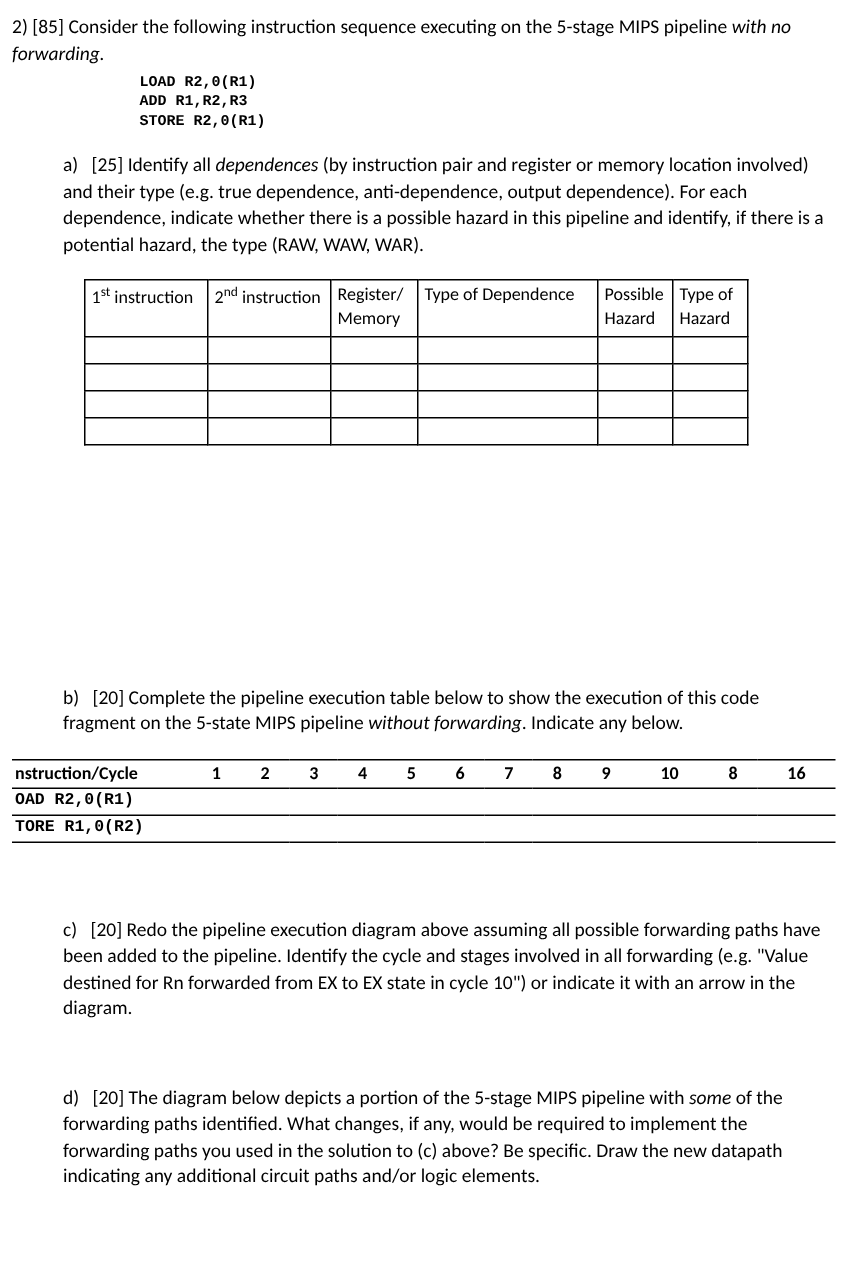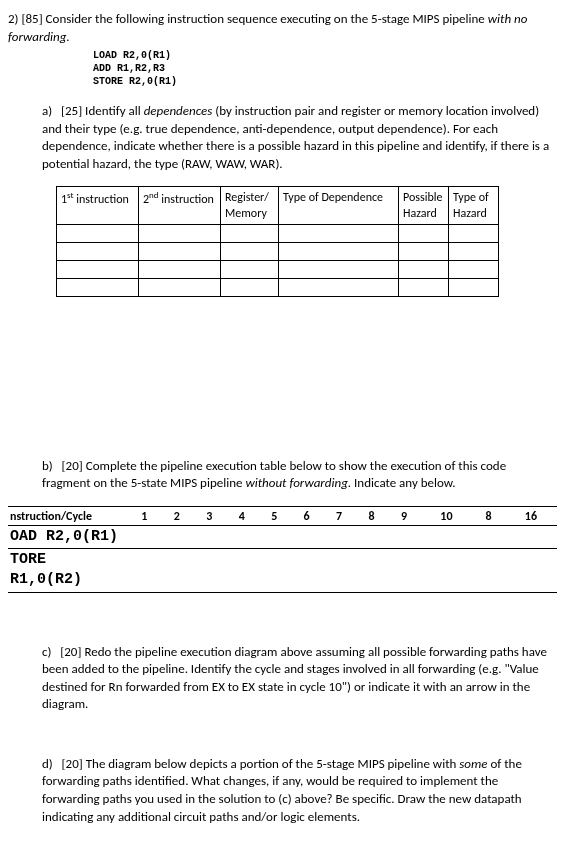--- a/index.html
+++ b/index.html
@@ -60,21 +60,21 @@
   }
   table.pipe-table th:first-child, table.pipe-table td:first-child {
     text-align: left;
     width: 120px;
     font-weight: bold;
   }
   table.pipe-table thead th { font-weight: bold; margin-left: 14px; }
   table.pipe-table td.instr {
     font-family: "Courier New", monospace;
     font-weight: bold;
-    font-size: 15px;
+    font-size: 11px;
   }
   sup { font-size: 0.75em; }
   .underline { }
 </style>
 </head>
 <body>
 
 <div class="q-header">
   <span>2)</span>
   <span>[85]</span>

